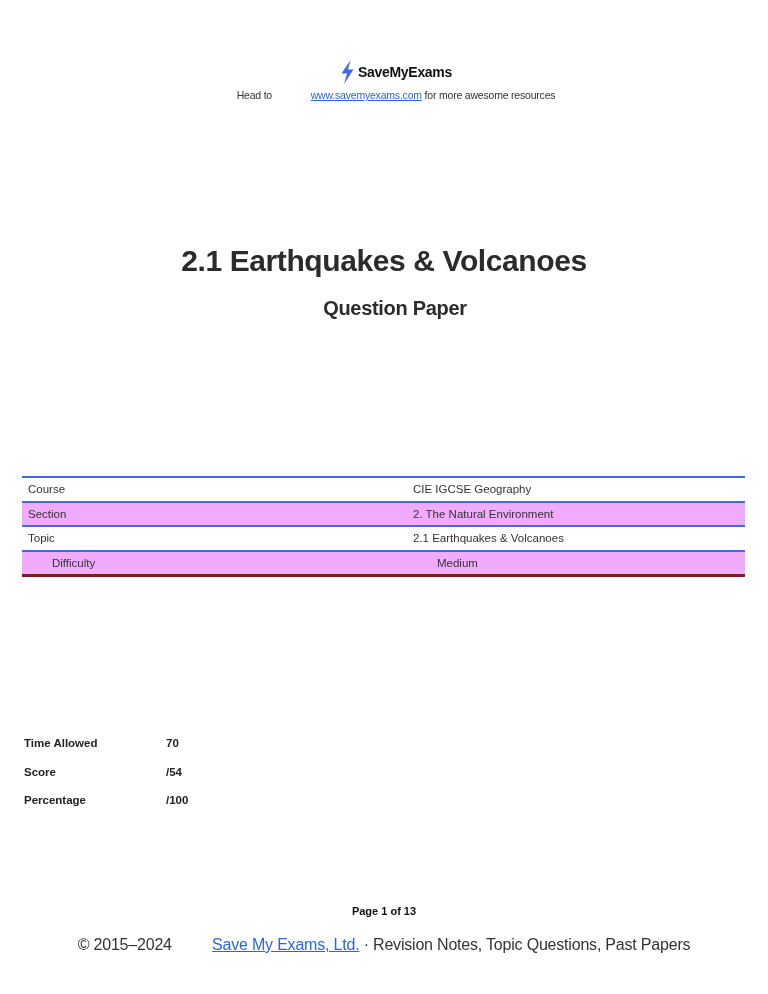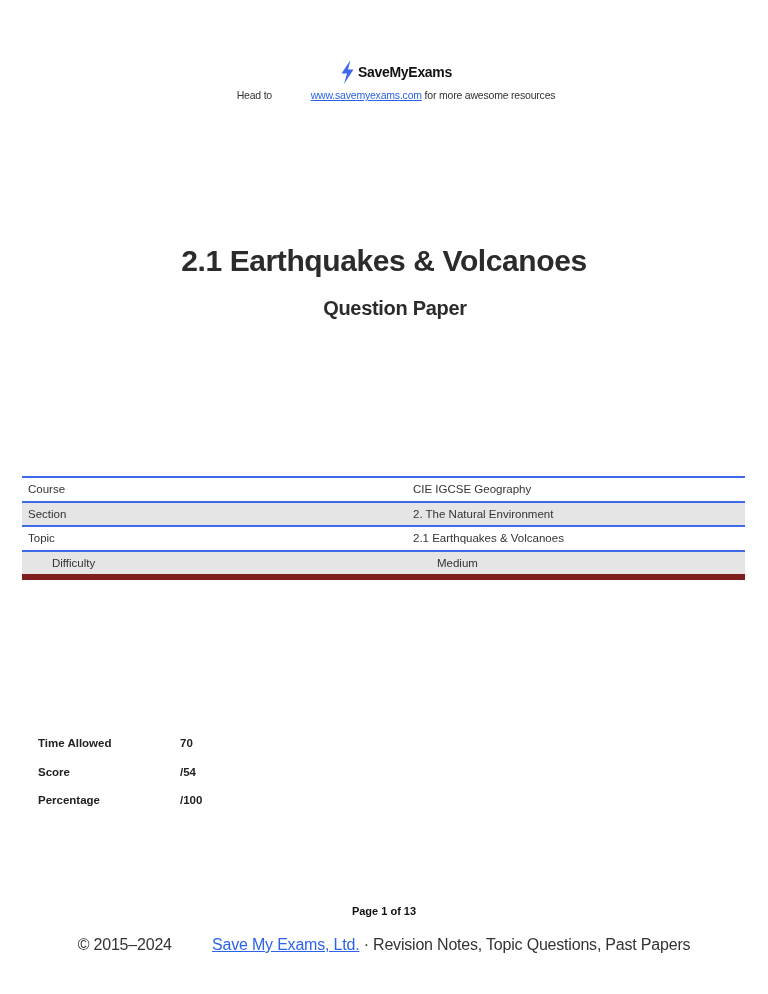--- a/index.html
+++ b/index.html
@@ -84,33 +84,33 @@
       font-size: 11.5px;
       color: #333333;
     }
     .info-table td {
       height: 22.5px;
       padding: 0 0 0 6px;
       border-top: 2px solid #3d6ae8;
       vertical-align: middle;
     }
     .info-table tr:last-child td {
-      border-bottom: 6px solid #7f1d1d;
+      border-bottom: 3px solid #7f1d1d;
       padding-left: 30px;
     }
     .info-table tr.alt td {
-      background: #e5e5e5;
+      background: #f0abfc;
     }
     .info-table td.label-cell {
       width: 355px;
     }
     .stats {
       position: absolute;
       top: 737px;
-      left: 38px;
+      left: 24px;
       font-size: 11.5px;
       font-weight: bold;
       color: #222222;
     }
     .stat-row {
       display: flex;
       height: 28.5px;
       align-items: flex-start;
     }
     .stat-label {

